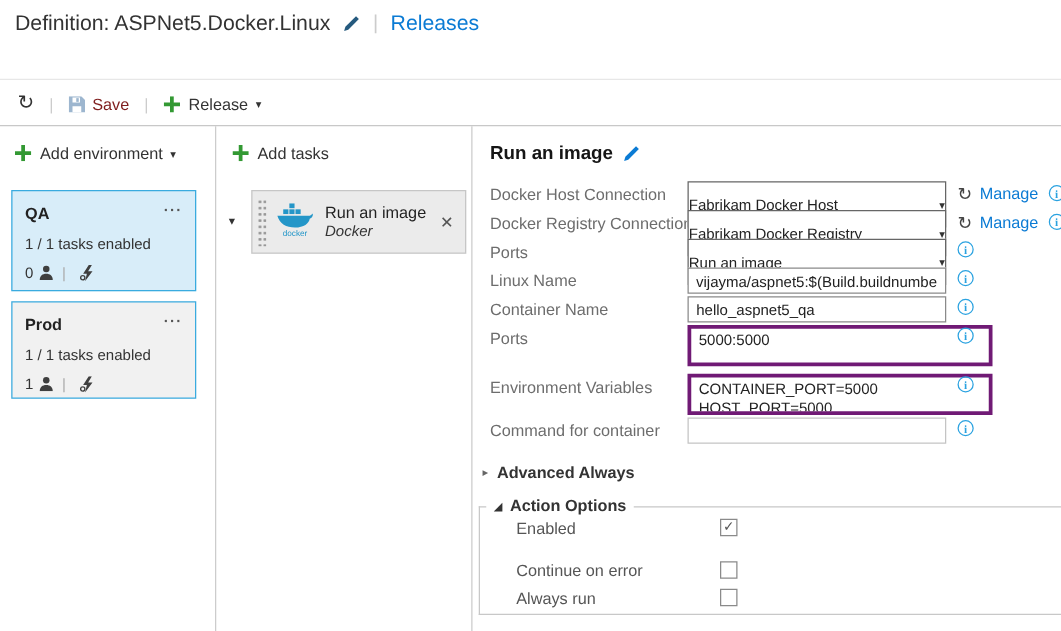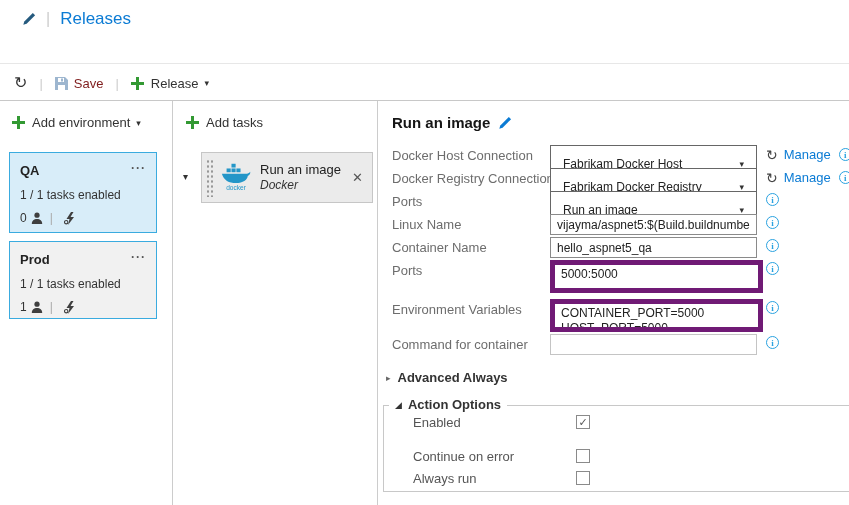--- a/index.html
+++ b/index.html
@@ -57,25 +57,25 @@
   .task-sub { font-size:12px; font-style:italic; color:#333; }
   .task-close { margin-left:auto; margin-right:9px; color:#555; font-size:13px; }
 
   
   .form-title { position:absolute; left:392px; top:114px; display:flex; align-items:center; font-size:15px; font-weight:bold; color:#161616; }
   .form-title .pencil { margin-left:8px; display:inline-flex; }
 
   .frow { position:absolute; left:392px; width:450px; }
   .flabel { position:absolute; left:0; top:3px; font-size:13px; color:#6d6d6d; white-space:nowrap; }
   .ffield { position:absolute; left:158px; width:207px; }
-  .select-box { height:37px; border:1px solid #666; background:#fff; display:flex; align-items:center; padding:0 12px; font-size:12px; color:#222; }
+  .select-box { height:37px; border:1px solid #666; background:#fff; display:flex; align-items:center; padding:0 0; font-size:12px; color:#222; }
   .select-box .sel-caret { margin-left:auto; font-size:9px; color:#333; }
   .text-input { width:207px; height:21px; border:1px solid #8a8a8a; background:#fff; font-family:"Liberation Sans",sans-serif; font-size:12px; color:#222; padding:0 6px; }
   .text-input.light { border-color:#c4c4c4; }
-  .text-area { width:213px; border:5px solid #701a75; background:#fff; font-family:"Liberation Sans",sans-serif; font-size:12px; color:#222; padding:2px 6px; resize:none; overflow:hidden; line-height:1.25; }
+  .text-area { width:244px; border:3px solid #701a75; background:#fff; font-family:"Liberation Sans",sans-serif; font-size:12px; color:#222; padding:2px 6px; resize:none; overflow:hidden; line-height:1.25; }
   .fsuffix { position:absolute; left:374px; top:2px; display:flex; align-items:center; }
   .fsuffix .refresh-sm { font-size:14px; color:#444; margin-right:6px; line-height:1; }
   .manage-link { color:#0b7bd4; font-size:13px; margin-right:8px; }
   .info-icon { width:13px; height:13px; border:1px solid #2aa2e0; border-radius:50%; color:#2aa2e0; font-size:9px; font-weight:bold; font-family:"Liberation Serif",serif; display:inline-flex; align-items:center; justify-content:center; flex:0 0 auto; }
 
   .adv-header { position:absolute; left:386px; top:370px; display:flex; align-items:center; font-size:13px; font-weight:bold; color:#333; }
   .adv-header .tri { font-size:9px; color:#666; margin-right:7px; font-weight:normal; }
 
   .ctrl-fieldset { position:absolute; left:383px; top:405px; width:466px; height:87px; border:1px solid #c8c8c8; border-right:none; }
   .ctrl-legend { position:absolute; left:5px; top:-9px; background:#fff; padding:0 6px; display:flex; align-items:center; font-size:13px; font-weight:bold; color:#333; white-space:nowrap; }
@@ -84,20 +84,21 @@
   .chk-row { position:absolute; left:29px; display:flex; align-items:center; height:16px; }
   .chk-row .chk-label { font-size:13px; color:#555; width:163px; }
   .checkbox { width:14px; height:14px; border:1px solid #8a8a8a; background:#fff; display:inline-flex; align-items:center; justify-content:center; font-size:11px; color:#555; line-height:1; }
 </style>
 </head>
 <body>
 
 <div id="page">
 
   <div class="title-bar">
+    <span>Definition: ASPNet5.Docker.Linux</span>
     <span class="title-pencil">
       <svg width="14" height="14" viewBox="0 0 14 14">
           <path d="M10.8 0.9 L13.1 3.2 L4.6 11.7 L1.3 12.7 L2.3 9.4 Z" fill="#255a7e"></path>
         </svg>
     </span>
     <span class="title-divider">|</span>
     <a class="releases-link">Releases</a>
   </div>
 
   <div class="tabs-underline"></div>

